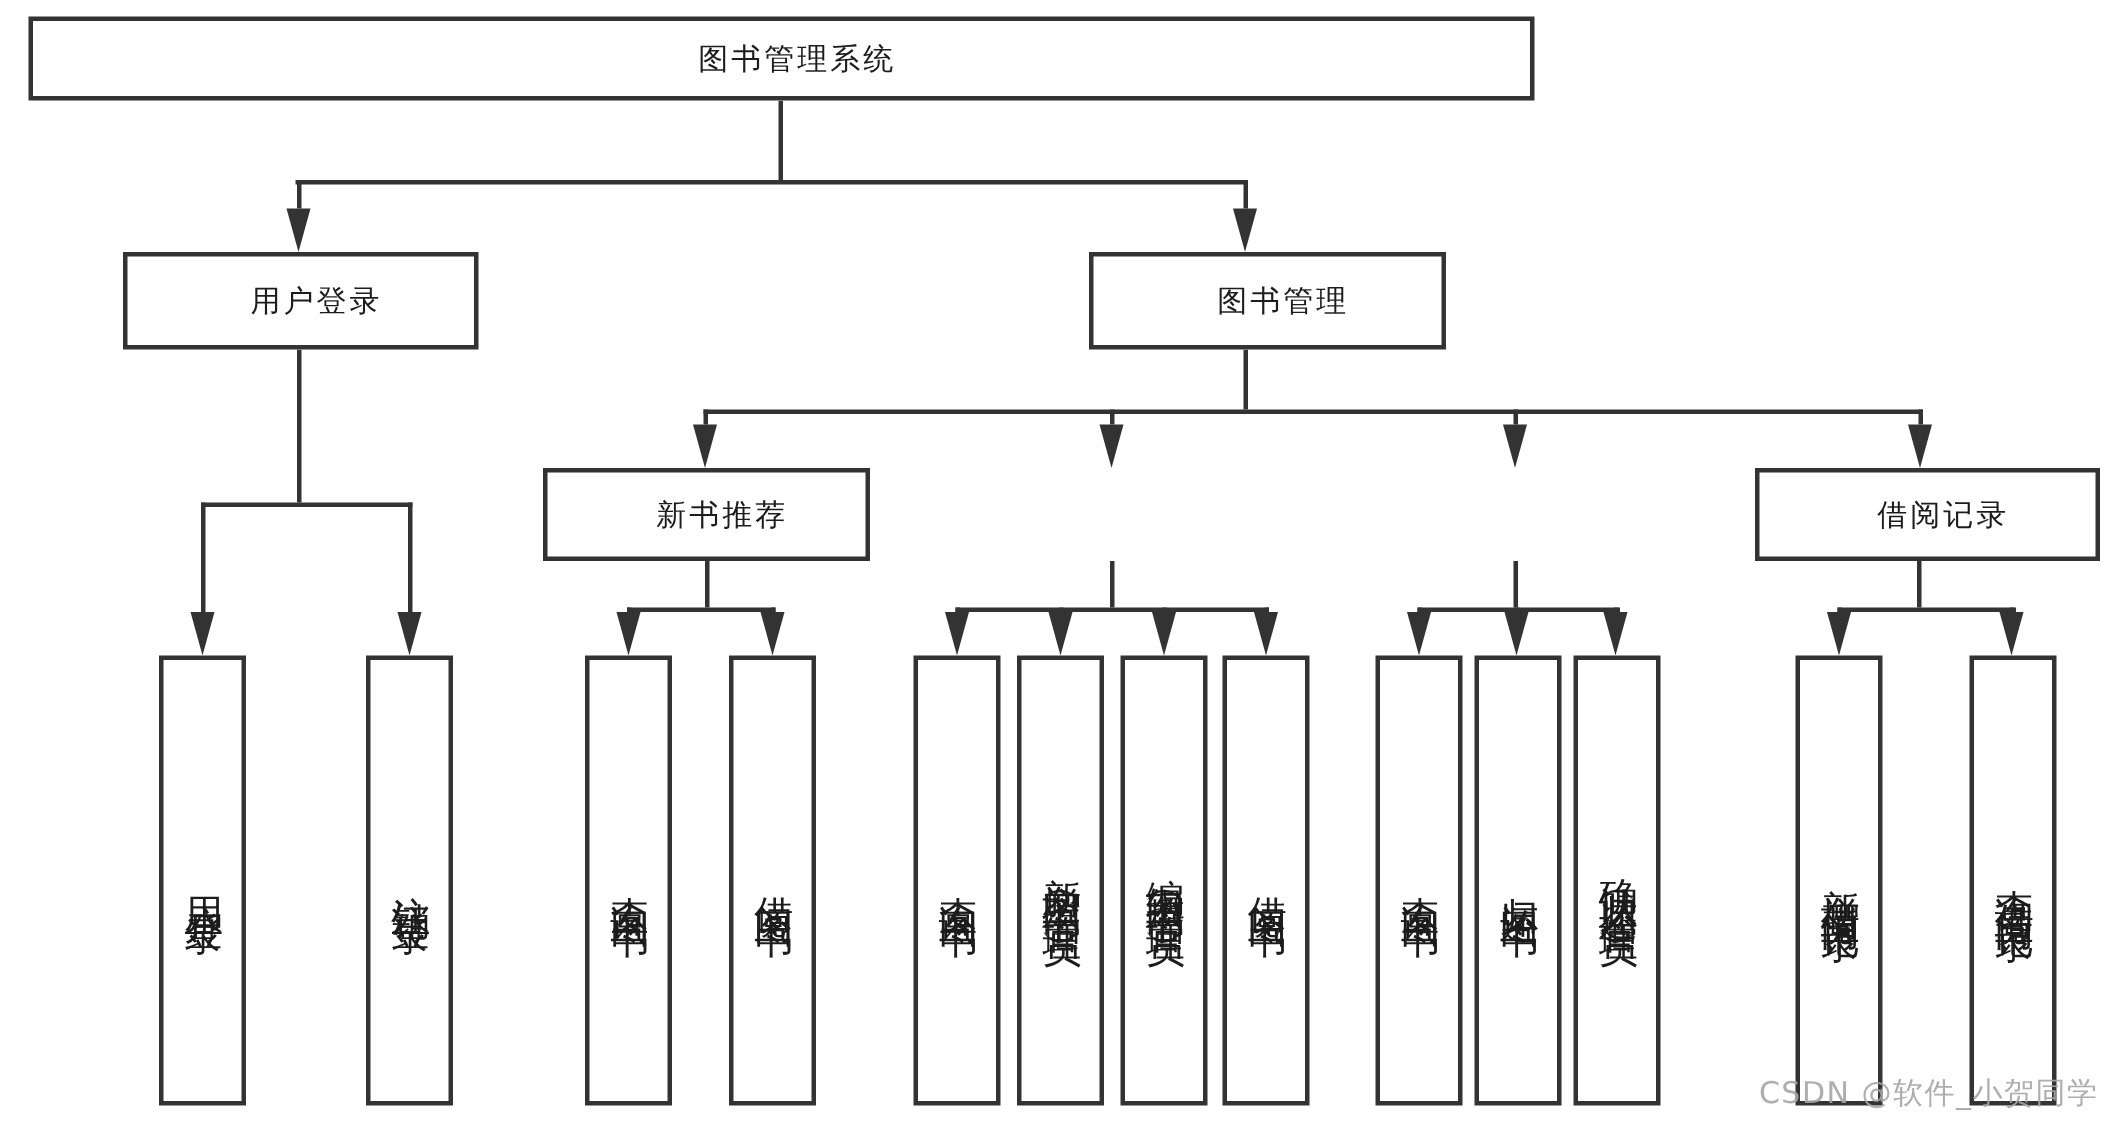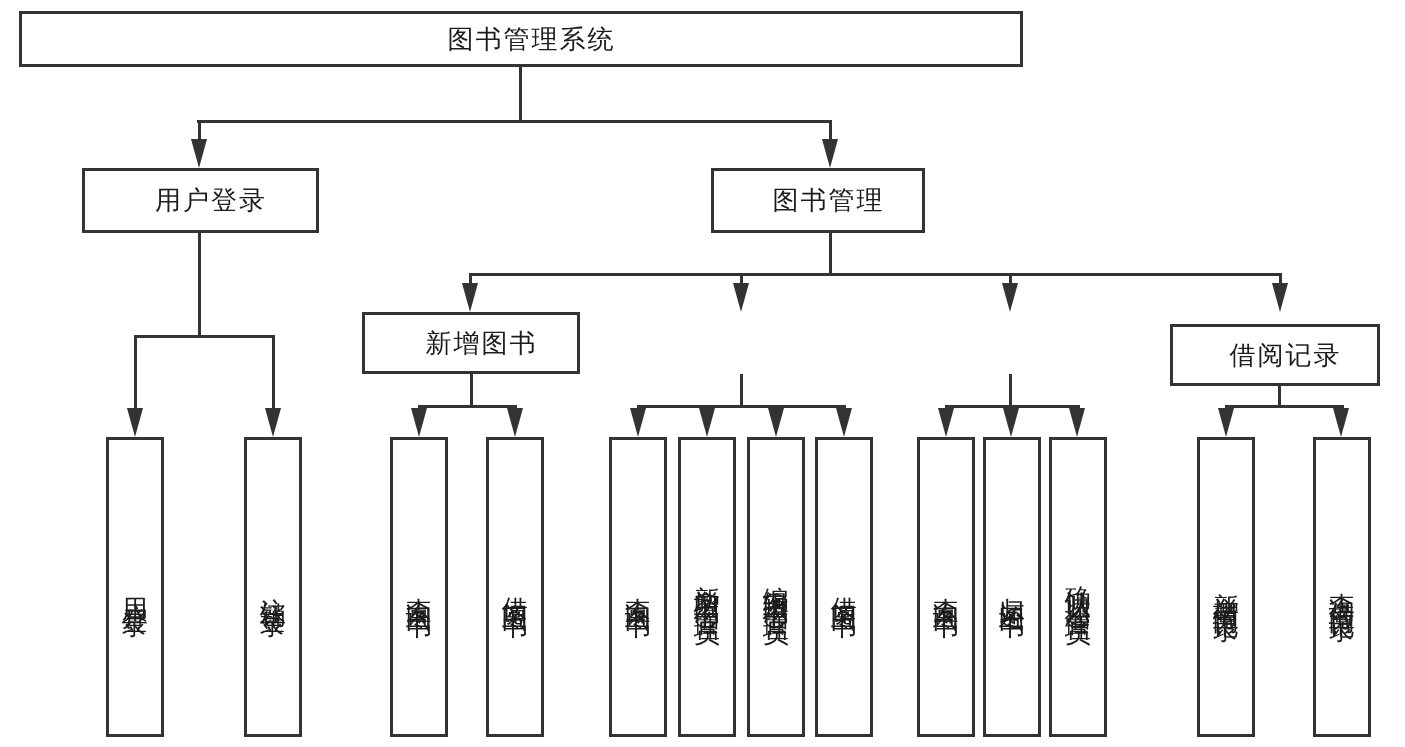--- a/index.html
+++ b/index.html
@@ -5,21 +5,21 @@
   html,body{margin:0;padding:0;}
   body{
     width:1405px;height:747px;background:#ffffff;position:relative;overflow:hidden;
     font-family:"DejaVu Sans","Liberation Sans",sans-serif;
   }
   .canvas{position:absolute;left:0;top:0;width:1405px;height:747px;}
   .node{
     position:absolute;background:#ffffff;border:3px solid #333333;box-sizing:border-box;
     display:flex;align-items:center;justify-content:center;color:#1c1c1c;z-index:2;
   }
-  .h-node{font-size:26px;letter-spacing:2px;white-space:nowrap;padding-left:21px;}
+  .h-node{font-size:20px;letter-spacing:2px;white-space:nowrap;padding-left:21px;}
   .leaf{top:437px;width:58px;height:300px;}
   .vtext{
     writing-mode:vertical-rl;text-orientation:mixed;
     font-size:26px;letter-spacing:5px;line-height:1.1;white-space:nowrap;
   }
   .line{position:absolute;background:#333333;z-index:1;}
   .arrow-head{
     position:absolute;width:0;height:0;z-index:1;
     border-left:8px solid transparent;border-right:8px solid transparent;
     border-top:29px solid #333333;
@@ -93,28 +93,28 @@
   <div class="line" style="left:1340px;top:405px;width:3px;height:6px"></div>
   <div class="arrow-head" style="left:1333px;top:408px"></div>
 
   <div class="node h-node" style="left:19px;top:11px;width:1004px;height:56px">
     <span>图书管理系统</span>
   </div>
 
   <div class="node h-node" style="left:82px;top:168px;width:237px;height:65px">
     <span>用户登录</span>
   </div>
-  <div class="node h-node" style="left:711px;top:168px;width:214px;height:65px">
+  <div class="node h-node" style="left:726px;top:168px;width:238px;height:65px">
     <span>图书管理</span>
   </div>
 
   <div class="node h-node" style="left:362px;top:312px;width:218px;height:62px">
-    <span>新增图书</span>
+    <span>新书推荐</span>
   </div>
-  <div class="node h-node" style="left:1170px;top:324px;width:210px;height:62px">
+  <div class="node h-node" style="left:1170px;top:312px;width:230px;height:62px">
     <span>借阅记录</span>
   </div>
 
   <div class="node leaf" style="left:106px">
     <span class="vtext">用户登录</span>
   </div>
   <div class="node leaf" style="left:244px">
     <span class="vtext">注销登录</span>
   </div>
 
@@ -148,14 +148,15 @@
     <span class="vtext">确认归还（管理员）</span>
   </div>
 
   <div class="node leaf" style="left:1197px">
     <span class="vtext">新增借阅记录</span>
   </div>
   <div class="node leaf" style="left:1313px">
     <span class="vtext">查询借阅记录</span>
   </div>
 
+  <div class="watermark">CSDN @软件_小贺同学</div>
 
 </div>
 
 </body></html>

